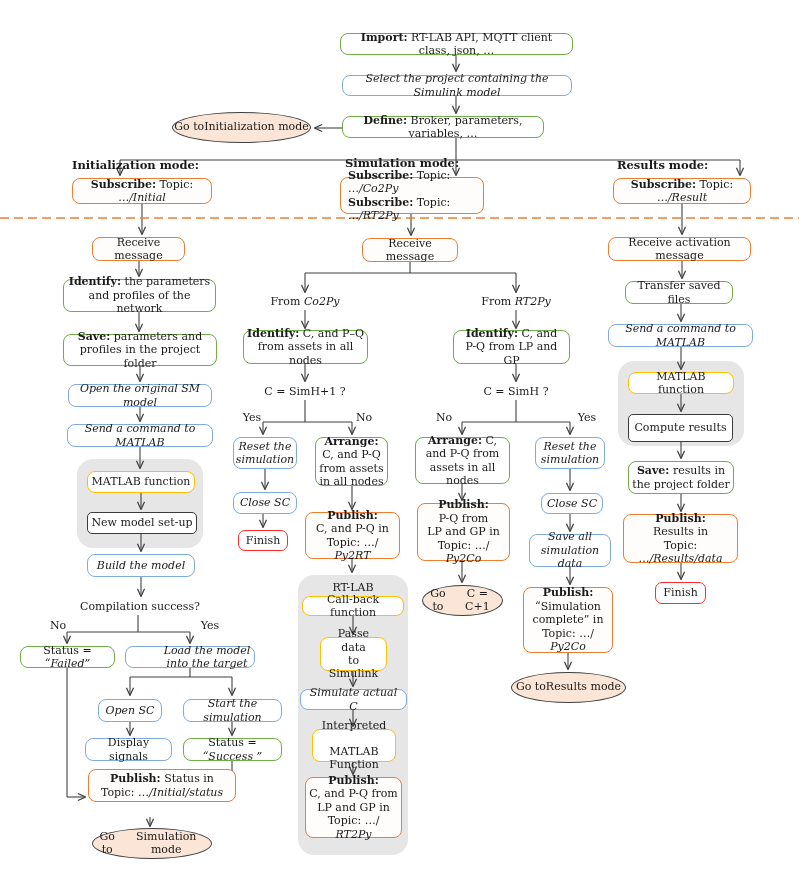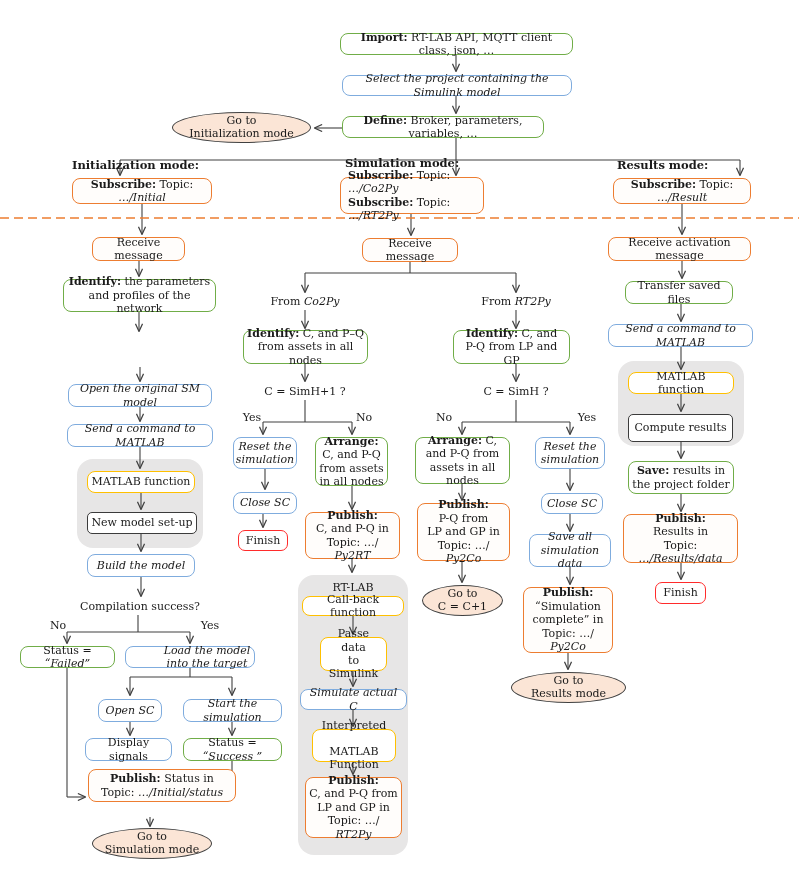--- a/index.html
+++ b/index.html
@@ -7,21 +7,21 @@
     font-family:"DejaVu Serif","Liberation Serif",serif;color:#1a1a1a;overflow:hidden;}
   svg.wires{position:absolute;left:0;top:0;z-index:1;pointer-events:none;}
   .pn{position:absolute;background:#E7E6E6;border-radius:16px;z-index:0;}
   .node{position:absolute;background:#fff;border-radius:8px;display:flex;flex-direction:column;
     align-items:center;justify-content:center;text-align:center;font-size:11px;line-height:1.22;
     box-sizing:border-box;padding:1px 3px;z-index:2;}
   .lb{position:absolute;background:transparent;border:none;display:flex;align-items:center;
     justify-content:center;text-align:center;font-size:11px;line-height:1.15;z-index:2;}
   .hd{font-weight:bold;font-size:11.5px;justify-content:flex-start;text-align:left;}
   .el{position:absolute;background:#FBE5D6;border:1px solid #404040;border-radius:50%;
-    display:flex;flex-direction:column;align-items:center;justify-content:center;text-align:center;
+    display:flex;flex-direction:row;align-items:center;justify-content:center;text-align:center;
     font-size:11px;line-height:1.18;z-index:2;box-sizing:border-box;}
   .g{border:1.4px solid #70AD47;}
   .bl{border:1.4px solid #7FACDE;font-style:italic;}
   .o{border:1.4px solid #ED7D31;background:#FFFDFB;}
   .r{border:1.6px solid #FF2B2B;border-radius:7px;}
   .y{border:1.4px solid #FFC000;}
   .k{border:1.2px solid #3B3B3B;border-radius:5px;}
   .up{font-style:normal;}
   .left{align-items:flex-start;text-align:left;}
   .b{font-weight:bold;}
@@ -152,20 +152,23 @@
   <div class="node o" style="left:613px;top:178px;width:138px;height:26px;">
     <span><span class="b">Subscribe:</span><span> Topic: </span><span class="i">…/Result</span></span>
   </div>
 
   <div class="node o" style="left:92px;top:237px;width:93px;height:24px;">
     <span>Receive message</span>
   </div>
   <div class="node g" style="left:63px;top:279px;width:153px;height:33px;">
     <span><span class="b">Identify:</span><span> the parameters and profiles of the network</span></span>
   </div>
+  <div class="node g" style="left:63px;top:334px;width:154px;height:32px;">
+    <span><span class="b">Save:</span><span> parameters and profiles in the project folder</span></span>
+  </div>
   <div class="node bl" style="left:68px;top:384px;width:144px;height:23px;">
     <span>Open the original SM model</span>
   </div>
   <div class="node bl" style="left:67px;top:424px;width:146px;height:23px;">
     <span>Send a command to MATLAB</span>
   </div>
   <div class="node y" style="left:87px;top:471px;width:108px;height:22px;">
     <span>MATLAB function</span>
   </div>
   <div class="node k" style="left:87px;top:512px;width:110px;height:22px;">

